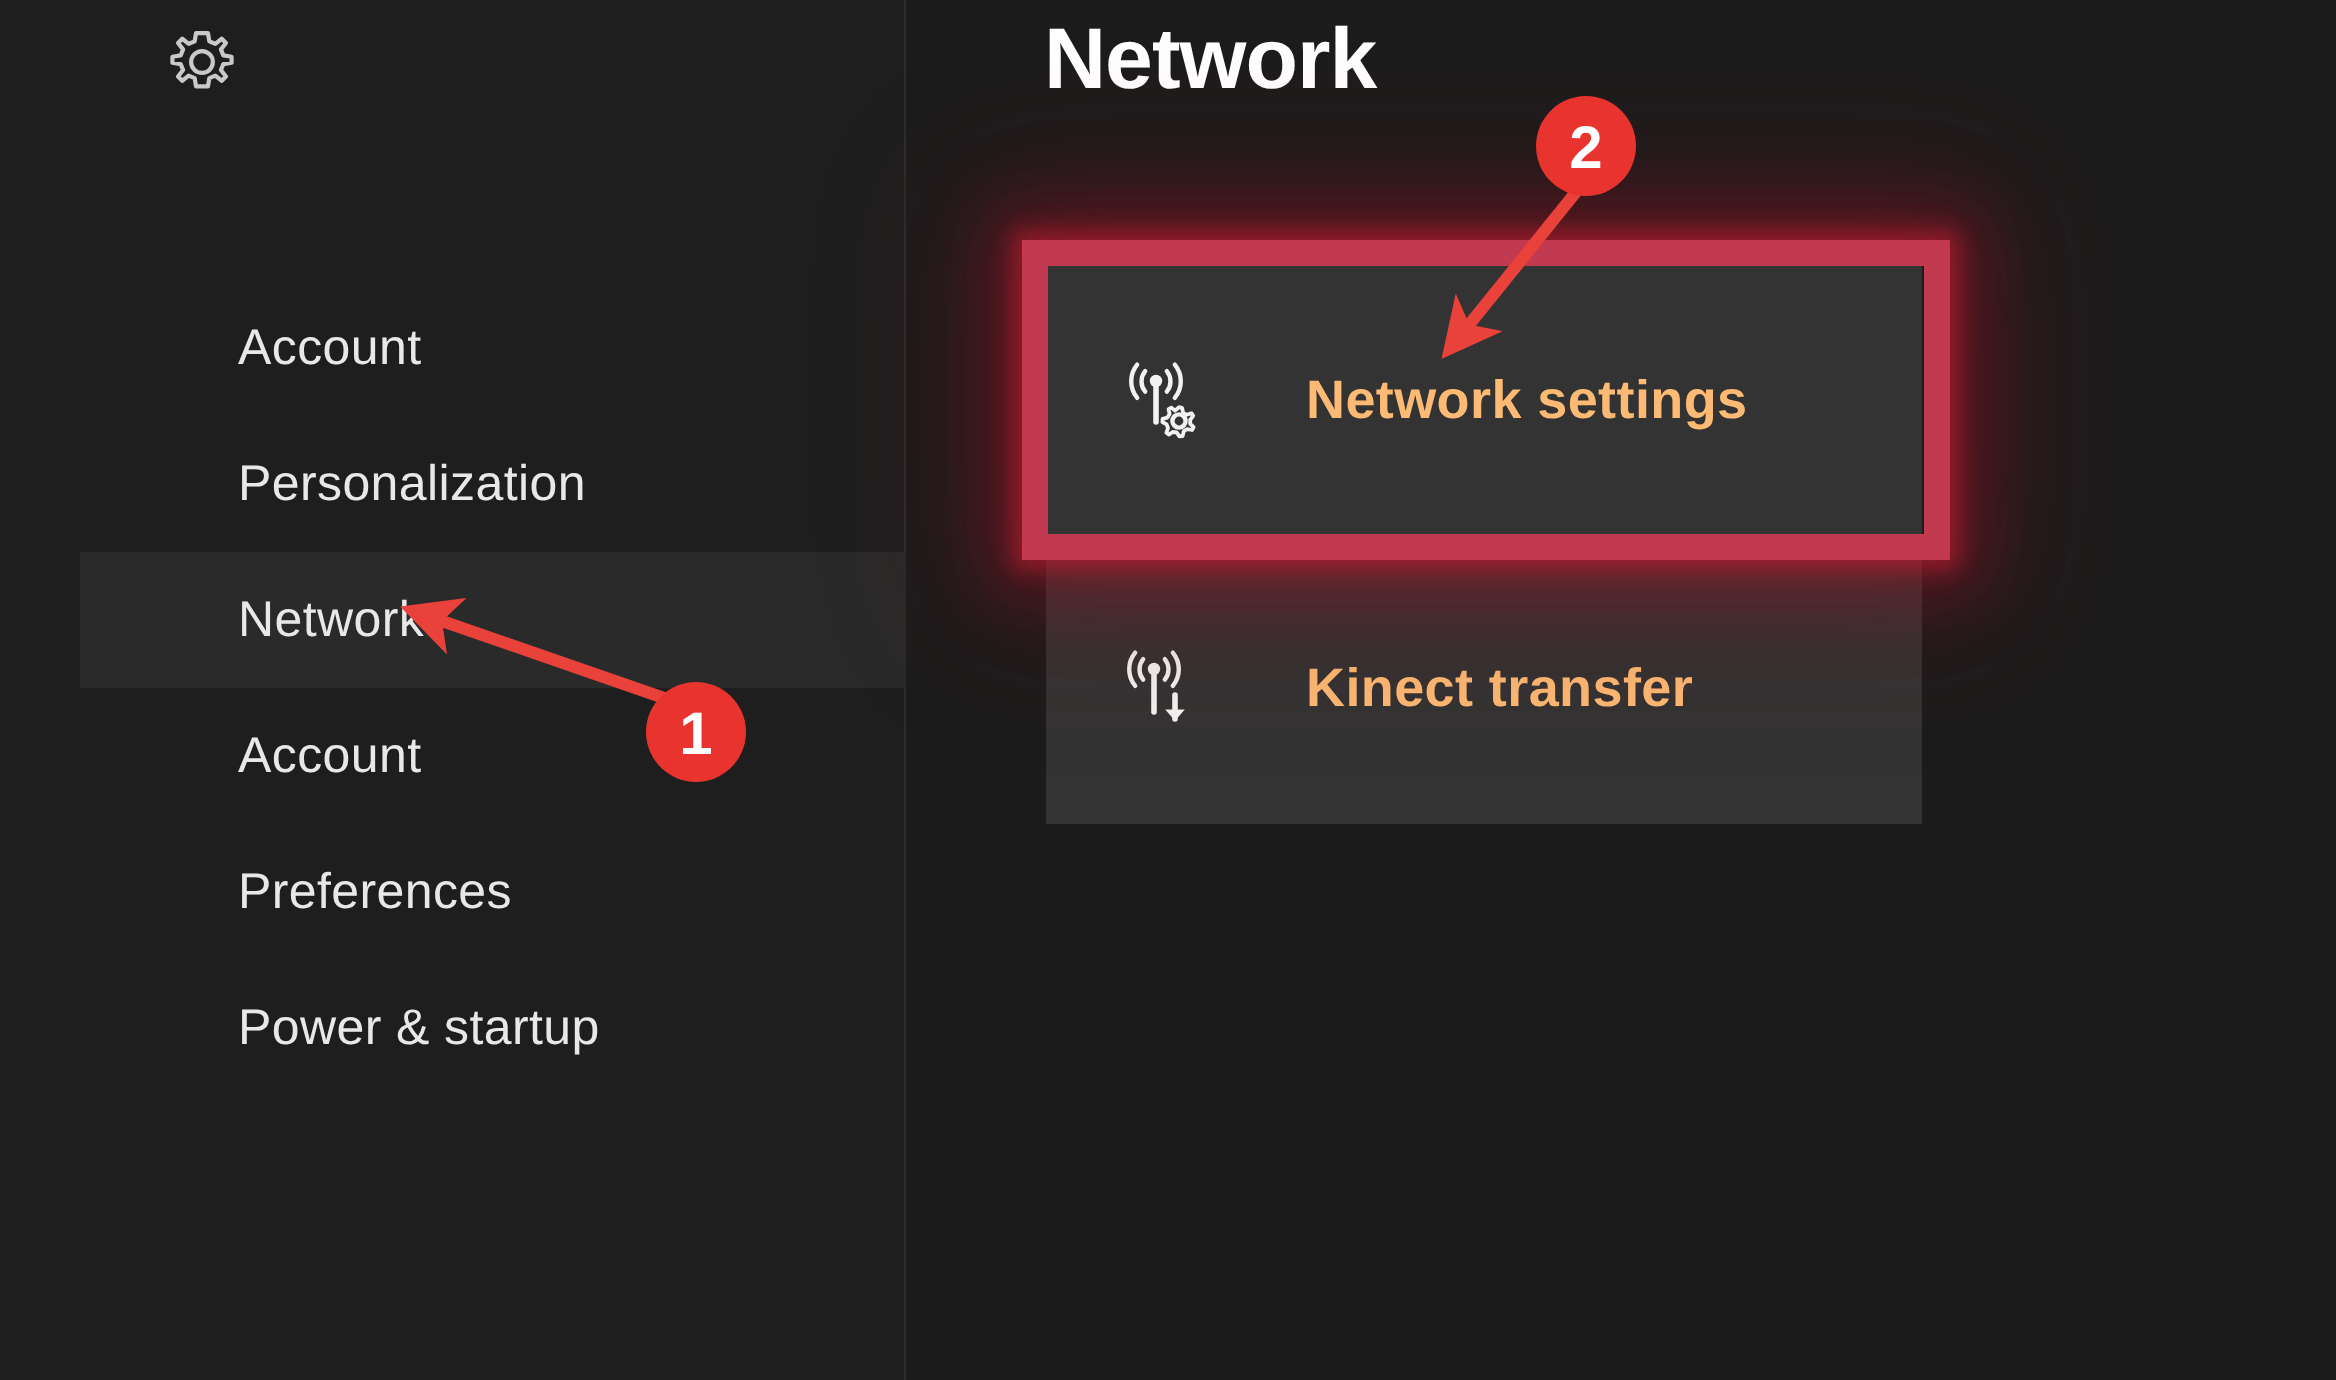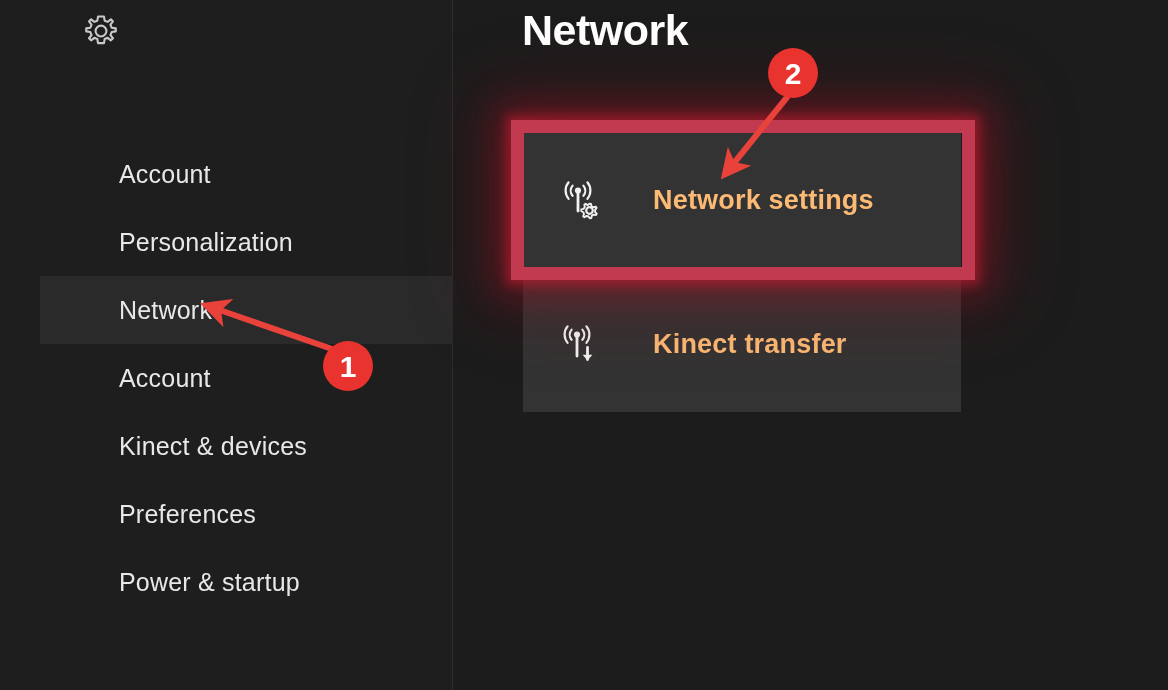--- a/index.html
+++ b/index.html
@@ -151,24 +151,20 @@
         <span class="nav-accent"></span>
         <span>Network</span>
       </div>
 
       <div class="nav-item">
 
         <span>Account</span>
       </div>
 
 
-      <div class="nav-item">
-
-        <span>Kinect &amp; devices</span>
-      </div>
 
       <div class="nav-item">
 
         <span>Preferences</span>
       </div>
 
       <div class="nav-item">
 
         <span>Power &amp; startup</span>
       </div>

